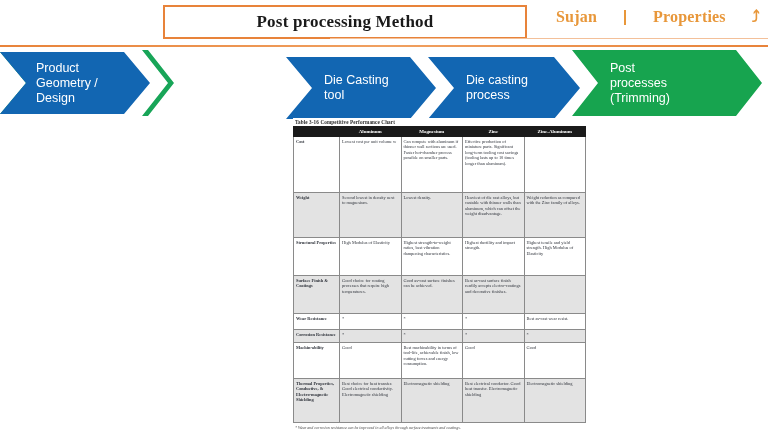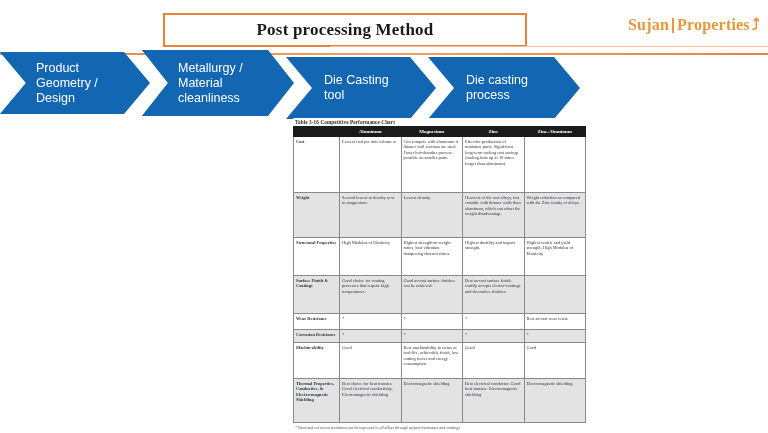--- a/index.html
+++ b/index.html
@@ -3,36 +3,37 @@
 <meta charset="utf-8">
 <style>
   html,body{margin:0;padding:0;}
   body{
     width:768px;height:433px;overflow:hidden;background:#ffffff;
     font-family:"Liberation Sans",sans-serif;
     position:relative;
   }
 
   
-  #header{position:absolute;left:0;top:8px;width:768px;height:46px;text-align:right;}
+  #header{position:absolute;left:0;top:0;width:768px;height:46px;text-align:right;}
   #title-box{
     position:absolute;left:163px;top:5px;width:360px;height:30px;
     border:2px solid #E8833A;background:#ffffff;
     display:flex;align-items:center;justify-content:center;
   }
   #title-text{
     font-size:17px;font-weight:bold;color:#1a1a1a;letter-spacing:.2px;
     font-family:"Liberation Serif",serif;
   }
   #logo{
     position:absolute;right:8px;top:8px;
     display:flex;align-items:center;
     font-family:"Liberation Serif",serif;
     font-weight:bold;font-size:16px;color:#E8973A;
     letter-spacing:.2px;
+    gap:24px;
   }
   #logo .bar{display:inline-block;width:2px;height:15px;background:#E8973A;margin:0 3px;}
   #logo .mark{margin-left:2px;display:inline-block;}
   #divider{
     position:absolute;left:0;top:45px;width:768px;height:2px;
     background:linear-gradient(to right,#E8833A 0%,#F0A060 50%,#E8833A 100%);
   }
   #divider-top{
     position:absolute;left:330px;top:38px;width:440px;height:1px;
     background:#F3C099;
@@ -124,36 +125,36 @@
 <div id="process">
 
   <div class="edge" style="left:0px;top:4px;width:34px;height:62px;"></div>
   <div class="chev first" style="left:0px;top:4px;width:150px;height:62px;background:#1266B2;padding-left:36px;">
     <span class="chev-label">Product
 Geometry /
 Design</span>
   </div>
 
   <div class="edge" style="left:142px;top:2px;width:34px;height:66px;"></div>
-  <div class="chev" style="left:142px;top:2px;width:152px;height:66px;background:#1266B2;padding-left:36px;">
-    <span class="chev-label">Metallurgy /
-Material
-cleanliness</span>
-  </div>
 
   <div class="chev" style="left:286px;top:9px;width:150px;height:62px;background:#1266B2;padding-left:38px;">
     <span class="chev-label">Die Casting
 tool</span>
   </div>
 
   <div class="chev" style="left:428px;top:9px;width:152px;height:62px;background:#1266B2;padding-left:38px;">
     <span class="chev-label">Die casting
 process</span>
   </div>
 
+  <div class="chev" style="left:572px;top:2px;width:190px;height:66px;background:#17A44F;padding-left:38px;">
+    <span class="chev-label">Post
+processes
+(Trimming)</span>
+  </div>
 </div>
 
 <div id="tablewrap">
   <div id="tbl-title">Table 3-16 Competitive Performance Chart</div>
 
   <table class="perf">
     <colgroup>
       <col class="c0">
         <col class="cx">
         <col class="cx">

